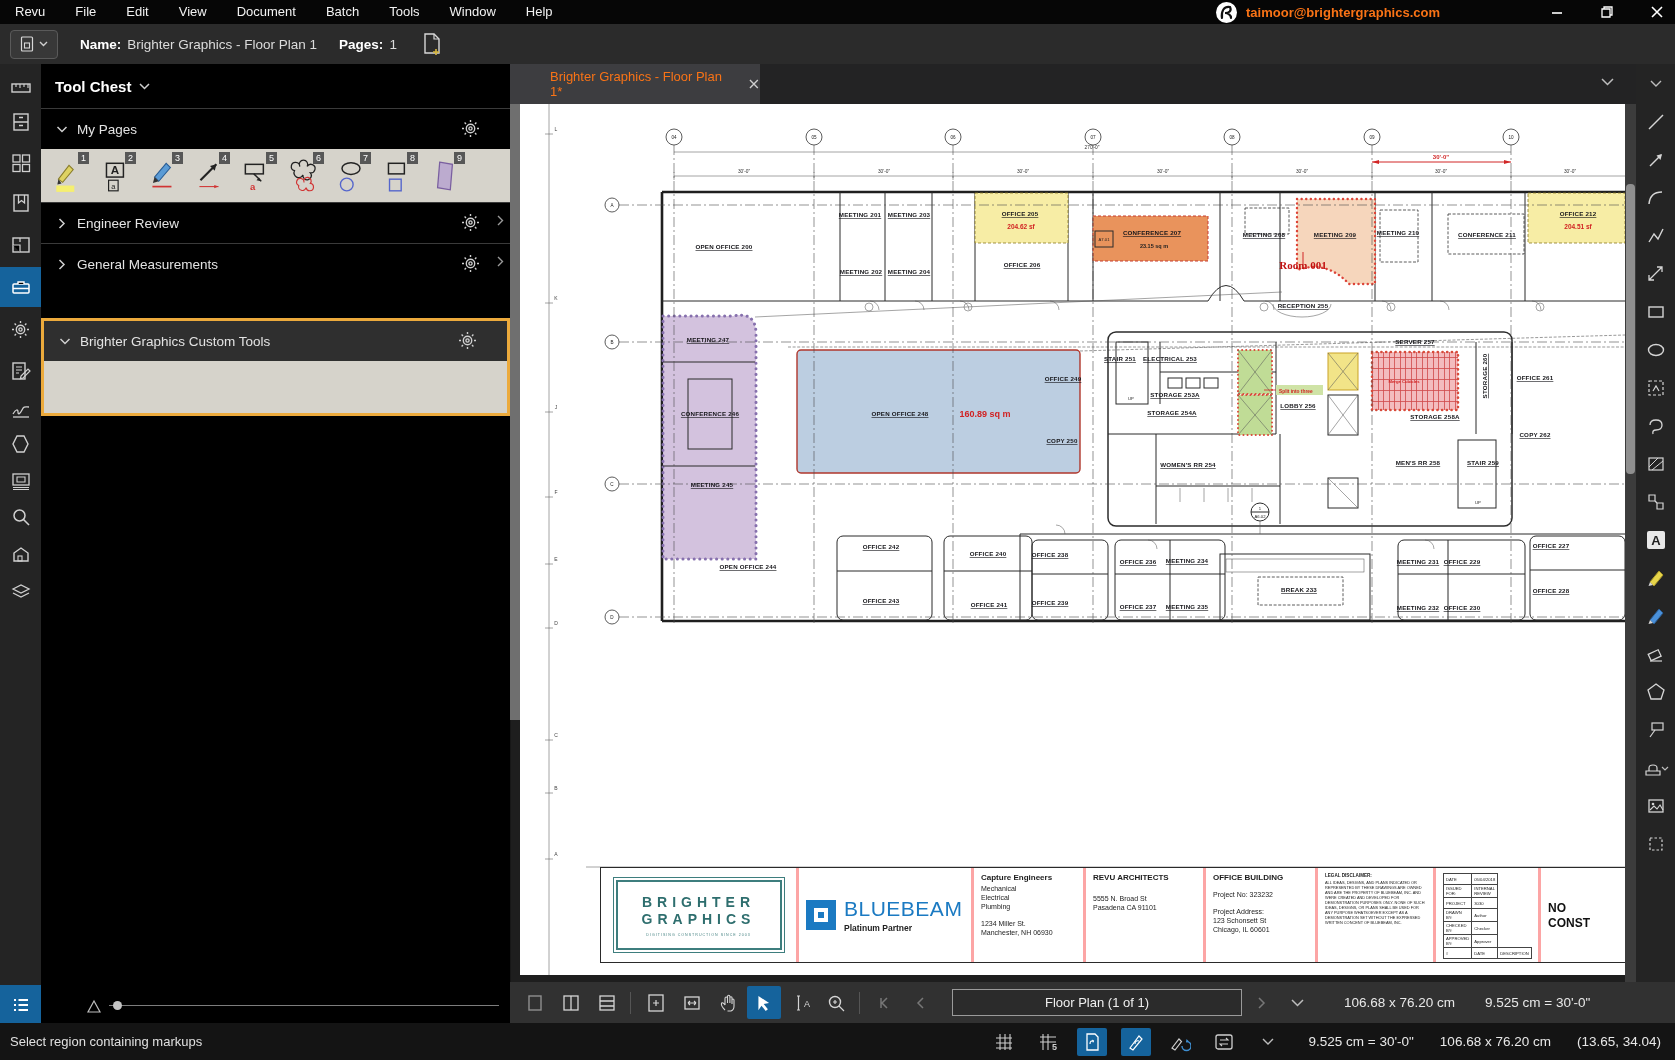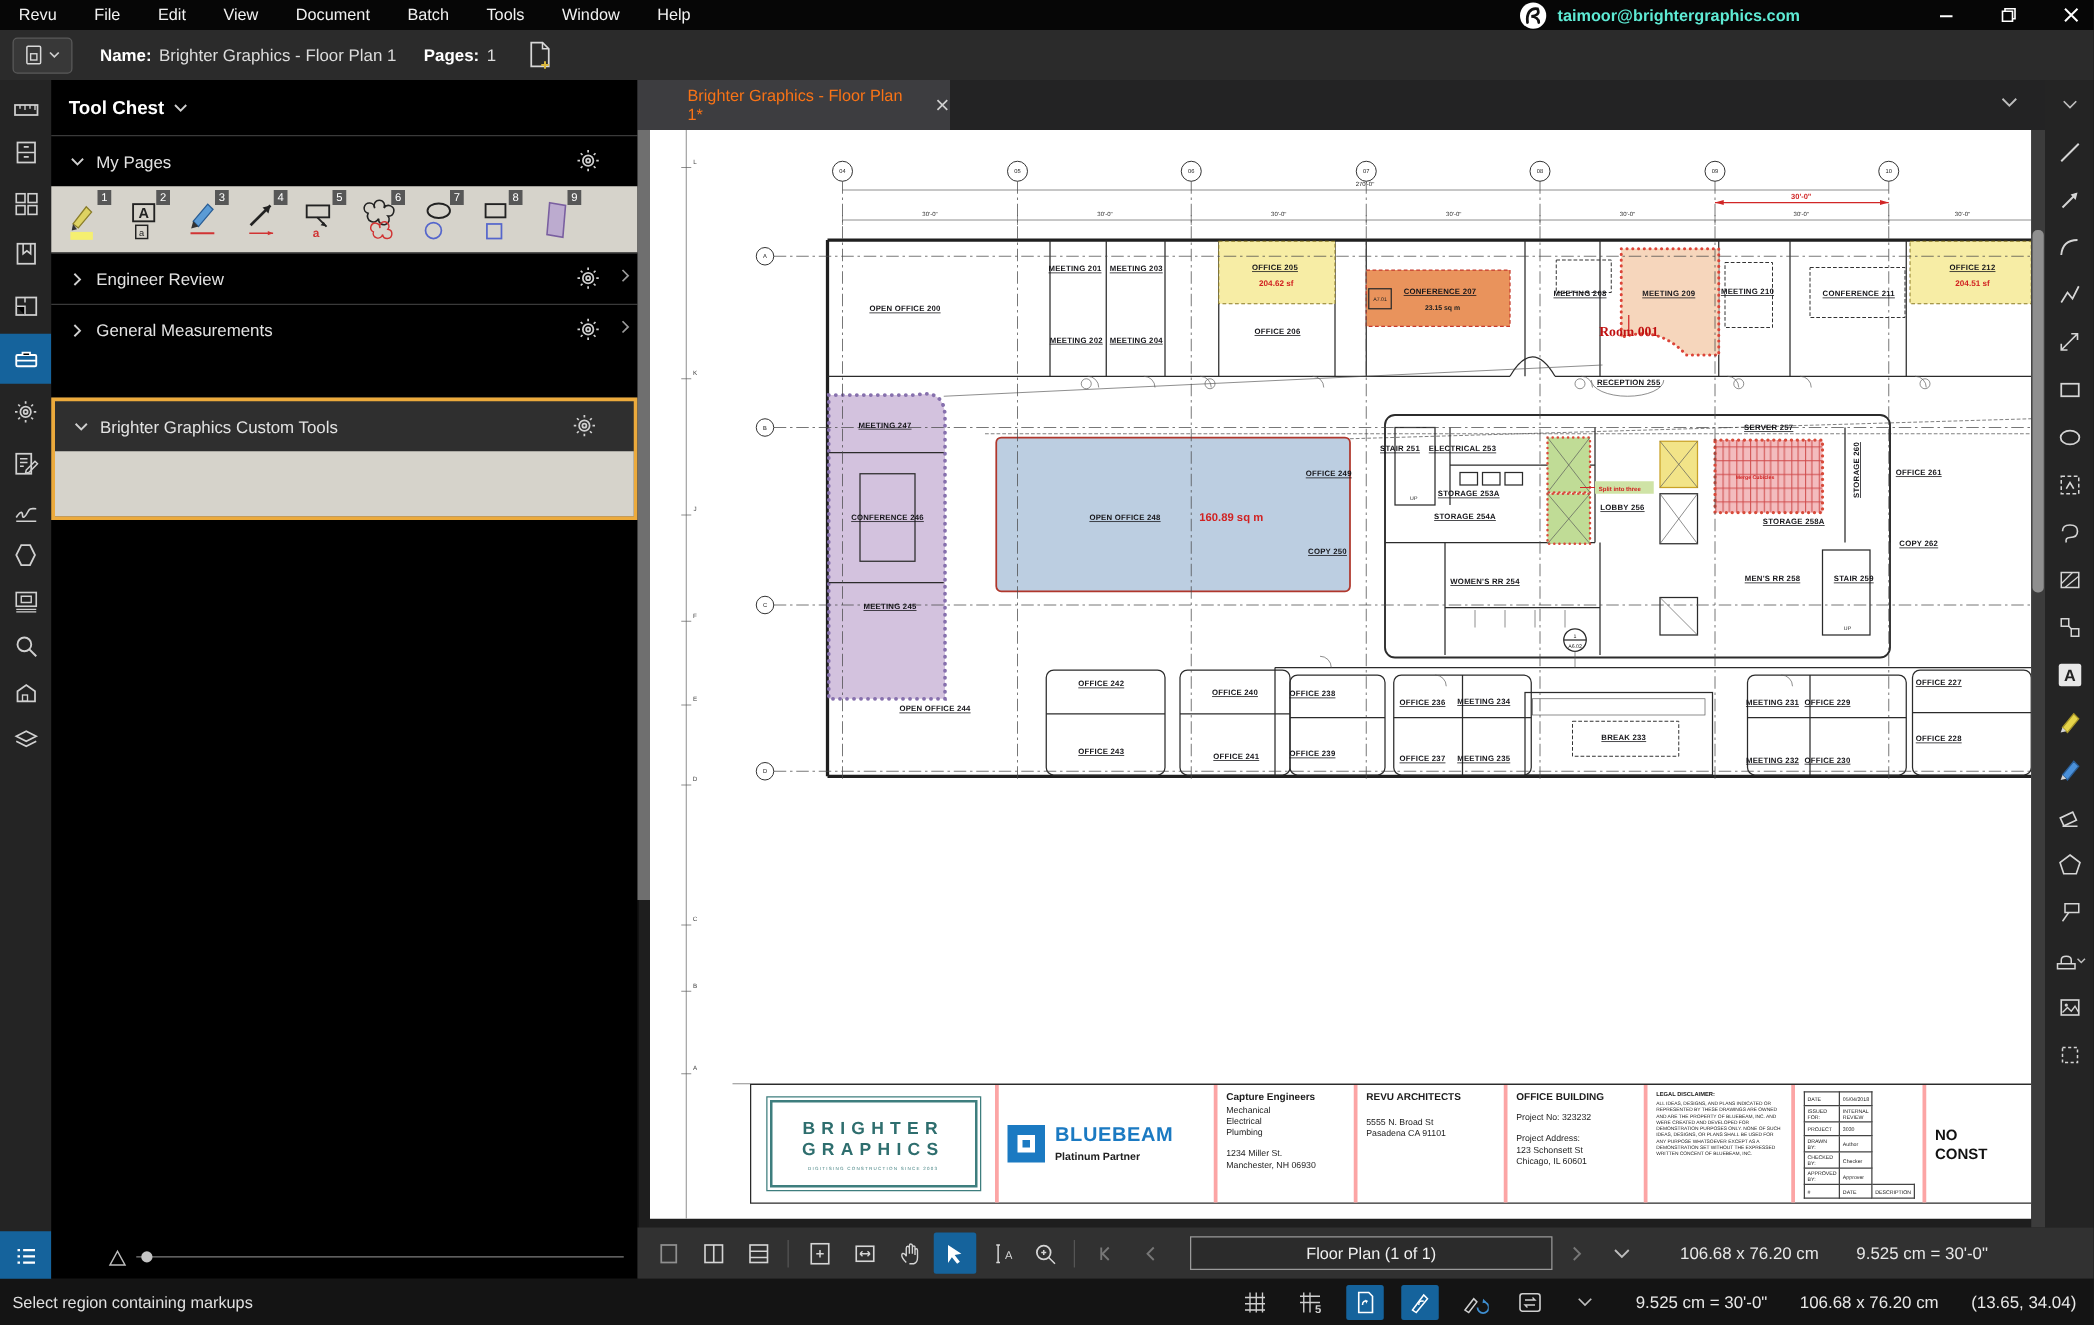--- a/index.html
+++ b/index.html
@@ -3,21 +3,21 @@
 <meta charset="utf-8">
 <style>
   html,body{margin:0;padding:0;background:#111;font-family:"Liberation Sans",sans-serif;}
   .app{position:relative;width:1675px;height:1060px;background:#1e1e1e;overflow:hidden;color:#e6e6e6;font-family:"Liberation Sans",sans-serif;padding-left:16px;}
   
   .menubar{position:absolute;left:0;top:0;width:1675px;height:24px;background:#060606;display:flex;align-items:center;}
   .menu-item{padding:0 15px;font-size:13px;color:#f2f2f2;line-height:24px;cursor:default;}
   .user-area{position:absolute;right:235px;top:0;height:24px;display:flex;align-items:center;gap:9px;}
   .revu-logo{width:21px;height:21px;border-radius:50%;background:#fff;position:relative;}
   .revu-logo svg{position:absolute;left:0;top:0;}
-  .user-email{font-size:13px;font-weight:bold;color:#5eead4;}
+  .user-email{font-size:13px;font-weight:bold;color:#f97316;}
   .winctl{position:absolute;right:10px;top:0;height:24px;display:flex;gap:34px;align-items:center;}
   .winbtn{width:16px;height:16px;display:flex;align-items:center;justify-content:center;}
   
   .subbar{position:absolute;left:0;top:24px;width:1675px;height:40px;background:#2b2b2b;border-bottom:1px solid #161616;display:flex;align-items:center;}
   .docsel{margin-left:10px;width:46px;height:27px;background:#383838;border:1px solid #5a5a5a;border-radius:4px;display:flex;align-items:center;justify-content:center;gap:5px;}
   .subbar .lbl{font-weight:bold;font-size:13.5px;color:#fff;margin-left:22px;}
   .subbar .val{font-size:13.5px;color:#dcdcdc;margin-left:6px;}
   .newpage{margin-left:20px;width:30px;height:30px;display:flex;align-items:center;justify-content:center;}
   
   .leftbar{position:absolute;left:0;top:64px;width:41px;height:959px;background:#242424;}
@@ -80,21 +80,21 @@
   .tblock{position:absolute;left:80px;top:763px;width:1025px;height:94px;border:1.5px solid #2a2a2a;background:#fff;display:grid;grid-template-columns:195px 175px 112px 120px 112px 118px 105px 1fr;color:#1c1c1c;}
   .tb-cell{border-left:3px solid #fca5a5;padding:5px 7px;overflow:hidden;position:relative;}
   .tb-cell:first-child{border-left:none;}
   .bg-logo{margin:4px auto;width:170px;height:74px;border:1px solid #3e7e7e;outline:2px solid #3e7e7e;outline-offset:-5px;display:flex;flex-direction:column;align-items:center;justify-content:center;}
   .bg-name{font-size:14px;font-weight:bold;letter-spacing:5px;color:#2e6e6e;line-height:17px;text-align:center;white-space:pre-line;}
   .bg-tag{font-size:3.6px;letter-spacing:1px;color:#3e7e7e;margin-top:5px;}
   .bb-wrap{display:flex;align-items:center;gap:8px;height:100%;}
   .bb-sq{width:30px;height:30px;background:#1b7ac2;position:relative;}
   .bb-sq::after{content:"";position:absolute;left:8px;top:8px;width:14px;height:14px;background:#fff;outline:3px solid #1b7ac2;outline-offset:-7px;}
   .bb-col{display:flex;flex-direction:column;}
-  .bb-name{font-size:16px;font-weight:bold;color:#1b7ac2;letter-spacing:.5px;}
+  .bb-name{font-size:21px;font-weight:normal;color:#1b7ac2;letter-spacing:.5px;}
   .bb-partner{font-size:8.5px;font-weight:bold;color:#222;margin-top:2px;}
   .tb-title{font-size:8px;font-weight:bold;margin-bottom:2px;}
   .tb-line{font-size:7px;line-height:9px;}
   .tb-legal-title{font-size:4.6px;font-weight:bold;margin-bottom:2px;}
   .tb-legal{font-size:3.9px;line-height:5px;color:#222;}
   .rev-table{width:100%;border-collapse:collapse;font-size:4.2px;}
   .rev-table td{border:0.5px solid #444;padding:1px 2px;height:8px;}
   .stamp{font-size:12px;font-weight:bold;color:#111;line-height:15px;padding-top:28px;white-space:pre-line;}
   
   .vscroll{position:absolute;left:1625px;top:104px;width:11px;height:878px;background:#3c3c3c;}

